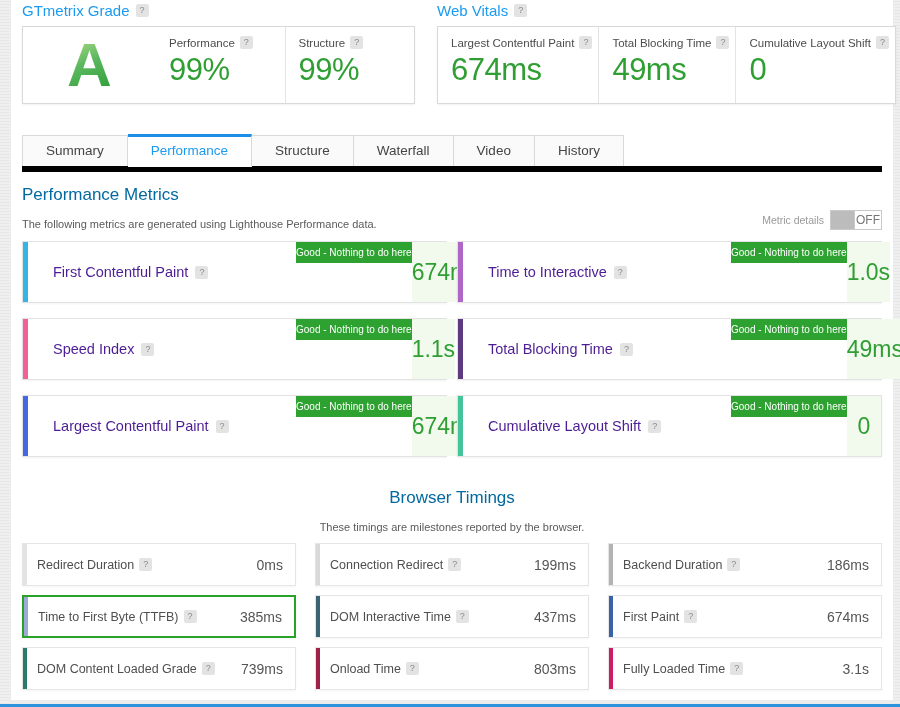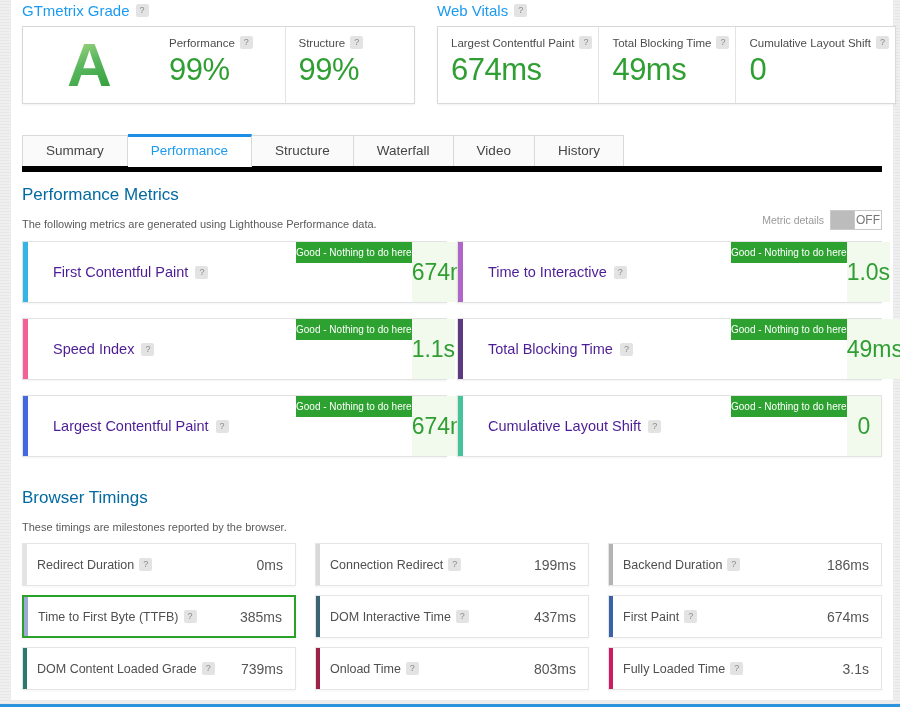--- a/index.html
+++ b/index.html
@@ -275,21 +275,21 @@
       <span>Cumulative Layout Shift</span>
       <span class="help-icon"></span>
     </div>
     <div class="m-right">
       <div class="m-badge">Good - Nothing to do here</div>
       <div class="m-value">0</div>
     </div>
   </div>
     </div>
 
-  <div class="section-head" style="margin-top:31px;">
+  <div class="section-head" style="margin-top:31px;text-align:center;">
     <div class="texts">
       <div class="big-title">Browser Timings</div>
       <div class="sub-text">These timings are milestones reported by the browser.</div>
     </div>
   </div>
   <div class="timing-grid">
       <div class="timing-card">
     <div class="t-accent" style="background: rgb(227, 227, 227);"></div>
     <div class="t-label">
       <span>Redirect Duration</span>

